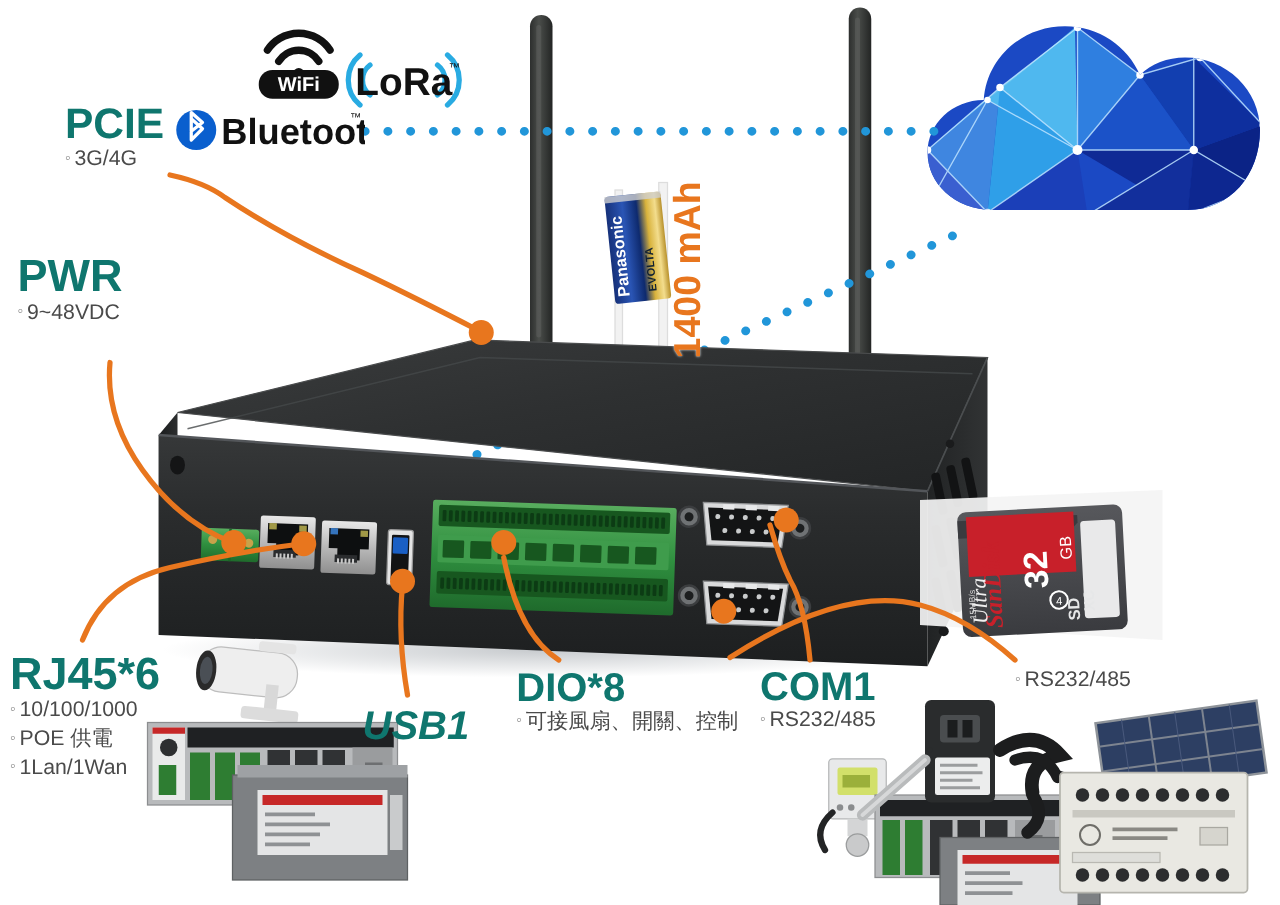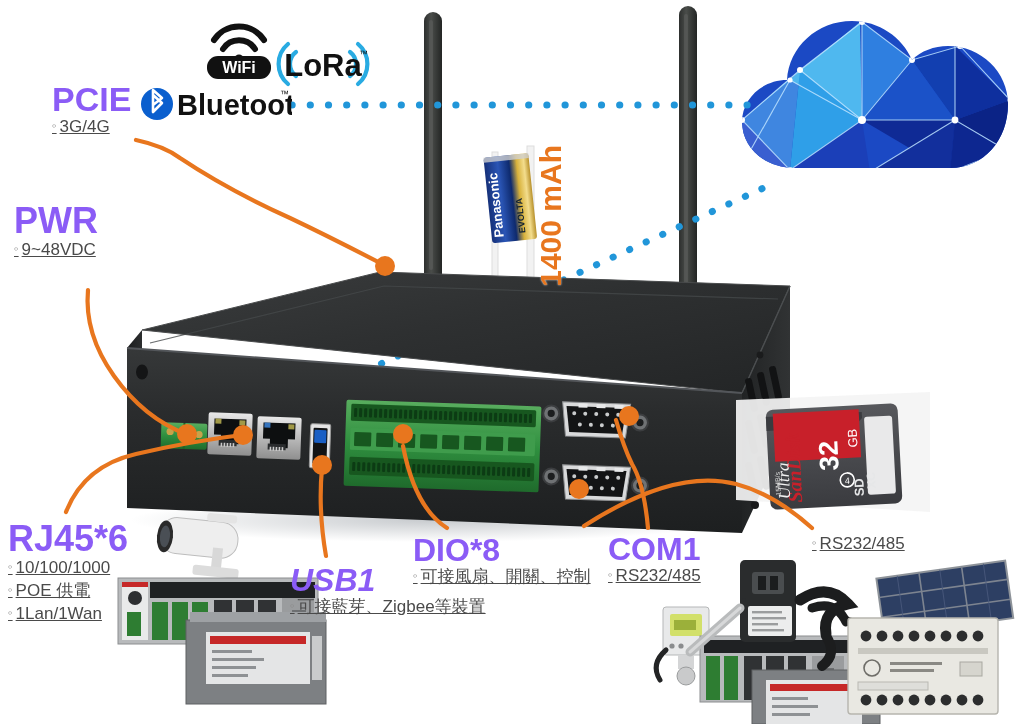--- a/index.html
+++ b/index.html
@@ -1,22 +1,22 @@
 <!DOCTYPE html>
 <html><head>
 <meta charset="utf-8">
 <style>
   html,body{margin:0;padding:0;background:#ffffff;}
   body{width:1024px;height:724px;position:relative;overflow:hidden;
        font-family:"Liberation Sans","DejaVu Sans",sans-serif;}
   .stage{position:absolute;inset:0;width:1024px;height:724px;}
   svg.layer{position:absolute;left:0;top:0;width:1024px;height:724px;overflow:visible;}
   .lbl{position:absolute;}
-  .lbl .ttl{font-weight:bold;color:#8b5cf6;line-height:1;white-space:nowrap;}
-  .lbl .sub{color:#4a4a4a;white-space:nowrap;line-height:1.35;font-size:17px;text-decoration:underline;}
+  .lbl .ttl{font-weight:bold;color:#0f766e;line-height:1;white-space:nowrap;}
+  .lbl .sub{color:#4a4a4a;white-space:nowrap;line-height:1.35;font-size:17px;}
   .lbl .sub i{font-style:normal;color:#8a8a8a;font-size:13px;vertical-align:2px;margin-right:3px;}
   .mAh{position:absolute;color:#E8761E;font-weight:bold;font-size:30px;
        writing-mode:vertical-rl;transform:rotate(180deg);letter-spacing:0px;
        text-shadow:0 0 2px #fff;}
   .logo{position:absolute;}
 </style>
 </head>
 <body>
 
 <div class="stage">
@@ -640,21 +640,20 @@
         <div class="sub"><i>◦</i>9~48VDC</div>
       </div>
       <div class="lbl" style="left: 8px; top: 521px;">
         <div class="ttl" style="font-size: 36px;">RJ45*6</div>
         <div class="sub"><i>◦</i>10/100/1000</div>
         <div class="sub"><i>◦</i>POE 供電</div>
         <div class="sub"><i>◦</i>1Lan/1Wan</div>
       </div>
       <div class="lbl" style="left: 290px; top: 564px;">
         <div class="ttl" style="font-size: 32px; font-style: italic;">USB1</div>
-        <div class="sub"><i>◦</i>可接藍芽、Zigbee等裝置</div>
       </div>
       <div class="lbl" style="left: 413px; top: 534px;">
         <div class="ttl" style="font-size: 32px;">DIO*8</div>
         <div class="sub"><i>◦</i>可接風扇、開關、控制</div>
       </div>
       <div class="lbl" style="left: 608px; top: 533px;">
         <div class="ttl" style="font-size: 32px;">COM1</div>
         <div class="sub"><i>◦</i>RS232/485</div>
       </div>
       <div class="lbl" style="left: 812px; top: 533px;">

